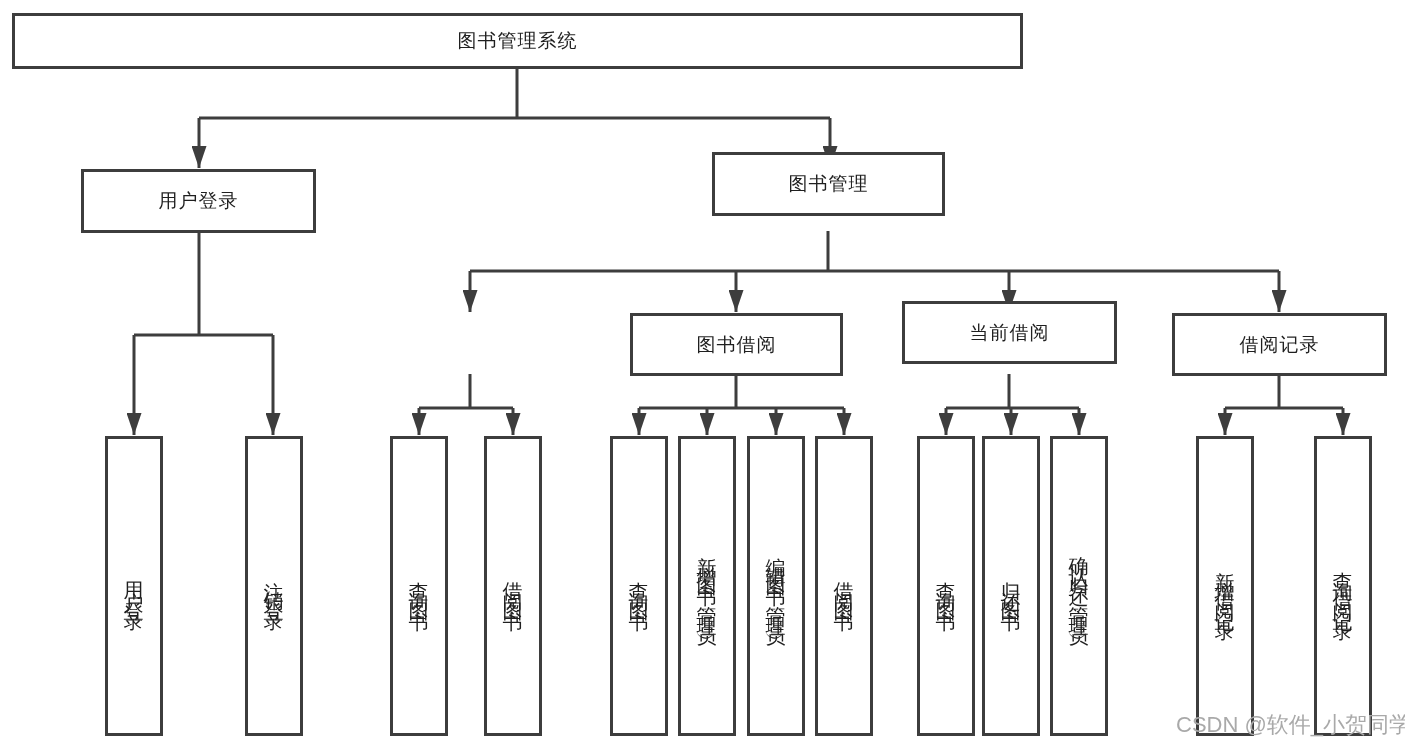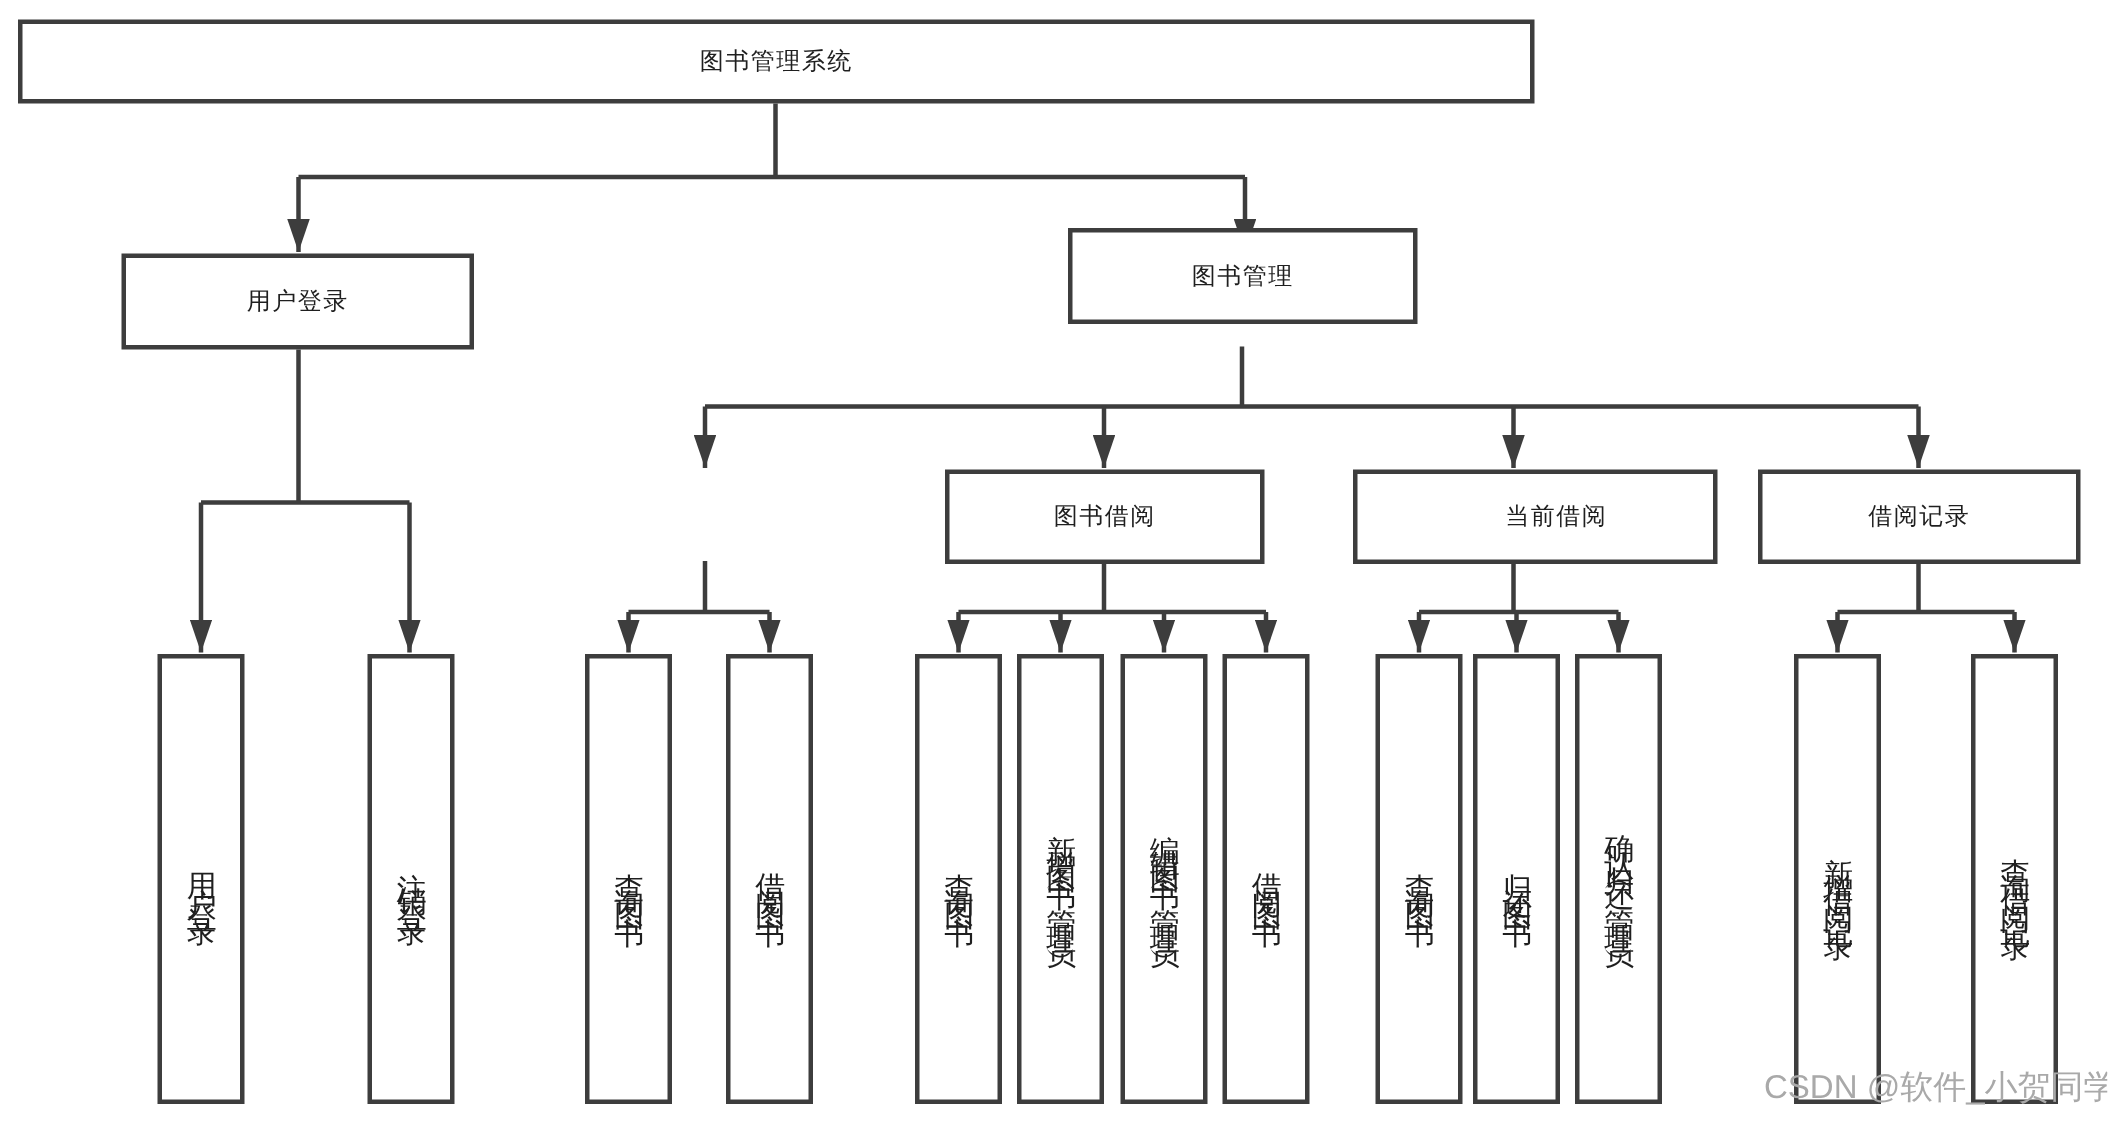--- a/index.html
+++ b/index.html
@@ -20,21 +20,21 @@
   #connectors{
     position:absolute;left:0;top:0;width:1405px;height:747px;
     color:var(--c-line);
     pointer-events:none;
   }
   .box{
     position:absolute;
     background:#fff;
     border:3px solid var(--c-border);
     display:flex;align-items:center;justify-content:center;
-    font-size:16px;color:var(--c-text);
+    font-size:19px;color:var(--c-text);
     letter-spacing:1px;
     box-sizing:content-box;
     z-index:2;
   }
   .vbox{
     position:absolute;
     top:436px;
     width:52px;height:294px;
     background:#fff;
     border:3px solid var(--c-border);
@@ -107,21 +107,21 @@
       <line x1="1343" y1="408" x2="1343" y2="435" marker-end="url(#arw)"></line>
     </g>
   </svg>
 
   <div class="box" style="left:12px;top:13px;width:1005px;height:50px;">图书管理系统</div>
 
   <div class="box" style="left:81px;top:169px;width:229px;height:58px;">用户登录</div>
   <div class="box" style="left:712px;top:152px;width:227px;height:58px;">图书管理</div>
 
   <div class="box" style="left:630px;top:313px;width:207px;height:57px;">图书借阅</div>
-  <div class="box" style="left:902px;top:313px;width:209px;height:57px;padding-left:28px;">当前借阅</div>
+  <div class="box" style="left:902px;top:301px;width:209px;height:57px;">当前借阅</div>
   <div class="box" style="left:1172px;top:313px;width:209px;height:57px;font-family:Liberation Serif, serif;">借阅记录</div>
 
   <div class="vbox" style="left:105px;">
     <span class="vtext">用户登录</span>
   </div>
   <div class="vbox" style="left:245px;">
     <span class="vtext">注销登录</span>
   </div>
   <div class="vbox" style="left:390px;">
     <span class="vtext">查询图书</span>

